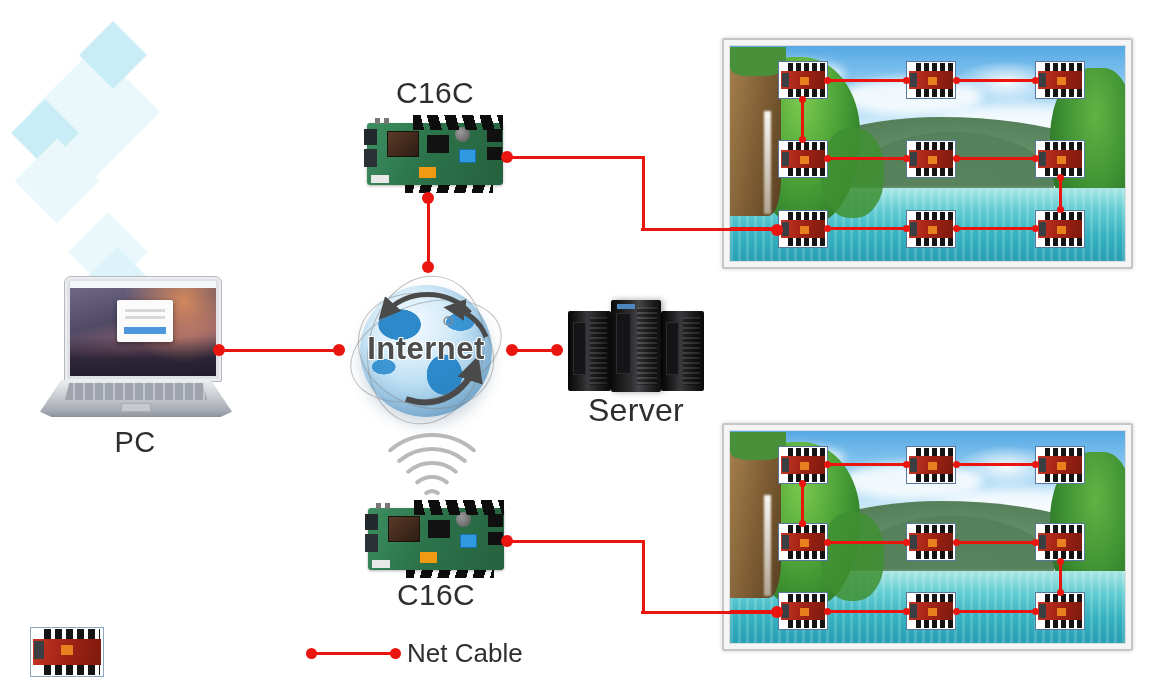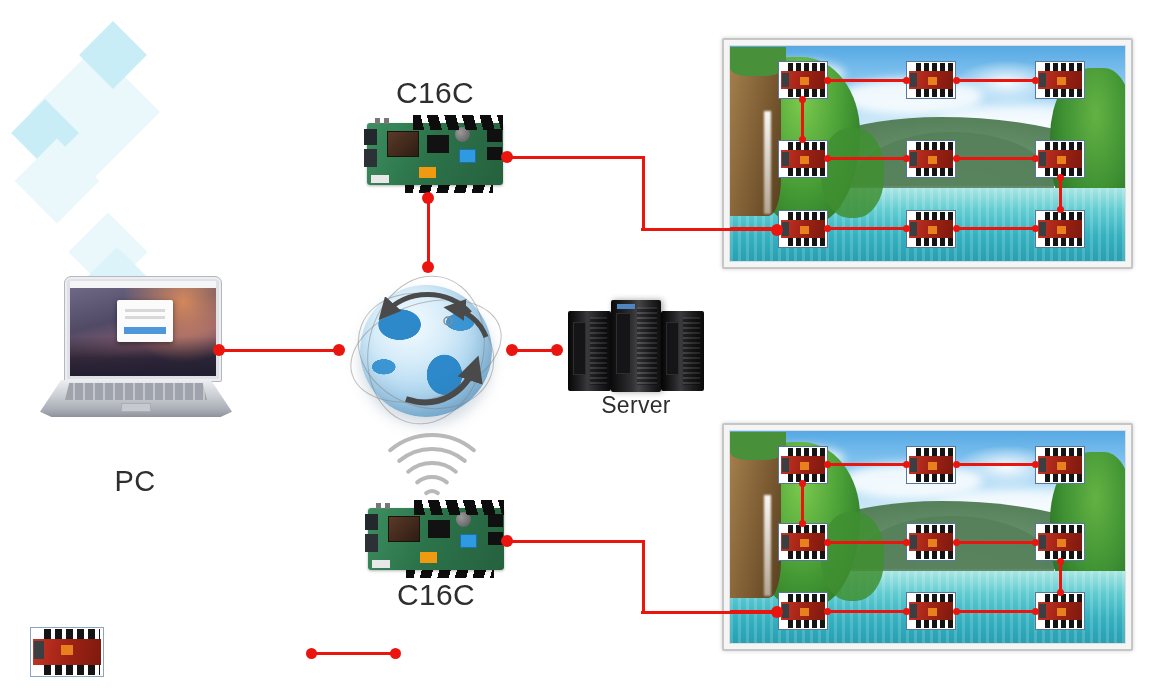--- a/index.html
+++ b/index.html
@@ -204,21 +204,21 @@
         <div class="ln a"></div>
           <div class="ln b"></div>
           <div class="btn"></div>
       </div>
     </div>
     <div class="lap-base">
       <div class="kbd"></div>
       <div class="tpad"></div>
     </div>
   </div>
-  <div class="lbl" style="left:75px; top:426px; width:120px; font-size:29px;margin-top:39px;">PC</div>
+  <div class="lbl" style="left:75px; top:426px; width:120px; font-size:29px;">PC</div>
 
   <div class="dot" style="left:213px; top:344px;"></div>
   <div class="line h" style="left:219px; top:348.5px; width:120px;"></div>
   <div class="dot" style="left:333px; top:344px;"></div>
 
   <div class="globe">
     <div class="sphere"></div>
     <div class="orbit o1"></div>
     <div class="orbit o2"></div>
     <div class="orbit o3"></div>
@@ -226,34 +226,35 @@
       <defs>
         <marker id="ah" viewBox="0 0 10 10" refX="7" refY="5" markerWidth="4.4" markerHeight="4.4" orient="auto-start-reverse">
           <path d="M0 0 L10 5 L0 10 z" fill="#4a4a4a"></path>
         </marker>
       </defs>
       <path d="M 120 36 C 98 12 58 10 33 38" fill="none" stroke="#4a4a4a" stroke-width="5" marker-end="url(#ah)"></path>
       <path d="M 136 60 C 130 44 116 33 100 31" fill="none" stroke="#4a4a4a" stroke-width="5" marker-end="url(#ah)"></path>
       <path d="M 56 122 C 88 133 116 116 126 86" fill="none" stroke="#4a4a4a" stroke-width="6" marker-end="url(#ah)"></path>
       <circle cx="98" cy="44" r="4" fill="none" stroke="#8a8a8a" stroke-width="1.5"></circle>
     </svg>
+    <div class="inet-lbl">Internet</div>
   </div>
 
   <div class="dot" style="left:506px; top:344px;"></div>
   <div class="line h" style="left:512px; top:348.5px; width:45px;"></div>
   <div class="dot" style="left:551px; top:344px;"></div>
 
   <div class="server">
     <div class="tower tl"></div>
     <div class="tower tr"></div>
     <div class="tower tm">
         <div class="tag"></div>
       </div>
   </div>
-  <div class="lbl" style="left:566px; top:392px; width:140px; font-size:23px;">Server</div>
+  <div class="lbl" style="left:566px; top:392px; width:140px; font-size:32px;">Server</div>
 
   <svg class="wifi" width="88" height="94" viewBox="0 0 88 94">
     <path d="M 38.2 83.1 A 9 9 0 0 1 49.8 83.1" fill="none" stroke="#b9b9b9" stroke-width="4" stroke-linecap="round"></path>
     <path d="M 29.2 72.4 A 23 23 0 0 1 58.8 72.4" fill="none" stroke="#b9b9b9" stroke-width="4" stroke-linecap="round"></path>
     <path d="M 20.2 61.7 A 37 37 0 0 1 67.8 61.7" fill="none" stroke="#b9b9b9" stroke-width="4" stroke-linecap="round"></path>
     <path d="M 11.2 50.9 A 51 51 0 0 1 76.8 50.9" fill="none" stroke="#b9b9b9" stroke-width="4" stroke-linecap="round"></path>
     <path d="M 2.2 40.2 A 65 65 0 0 1 85.8 40.2" fill="none" stroke="#b9b9b9" stroke-width="4" stroke-linecap="round"></path>
   </svg>
 
   <div class="ctrl" style="left:368px; top:502px;">
@@ -512,14 +513,15 @@
     <div class="pins t"></div>
     <div class="pcb">
         <i class="lchip"></i>
         <i class="ochip"></i>
       </div>
     <div class="pins b"></div>
   </div>
   <div class="dot" style="left:306px; top:648px; width:11px; height:11px;"></div>
   <div class="line h" style="left:311px; top:652px; width:85px;"></div>
   <div class="dot" style="left:390px; top:648px; width:11px; height:11px;"></div>
+  <div class="legend-lbl" style="left:407px; top:638px;">Net Cable</div>
 
 </div>
 
 </body></html>

